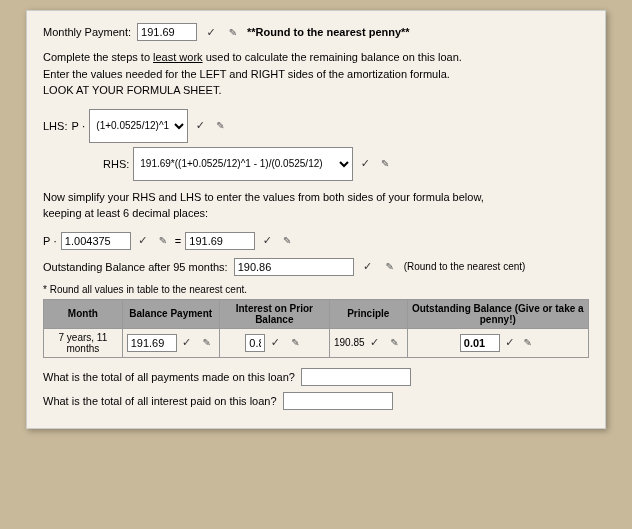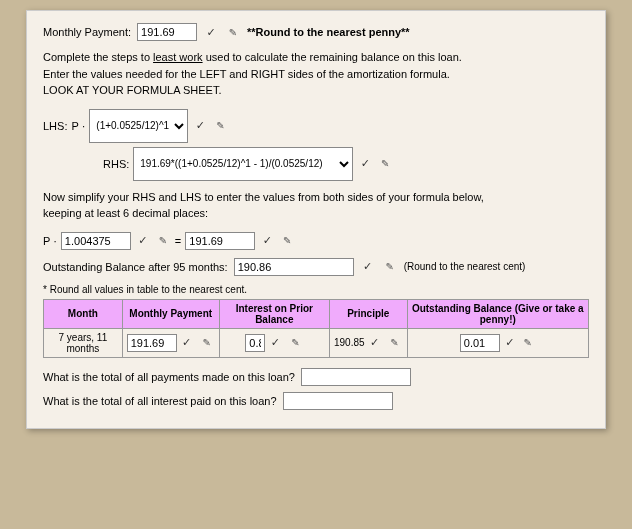--- a/index.html
+++ b/index.html
@@ -63,21 +63,21 @@
     .hint-text { font-size: 10px; }
     table {
       border-collapse: collapse;
       width: 100%;
       font-size: 10px;
       margin-top: 4px;
     }
     th {
       border: 1px solid #999;
       padding: 3px 4px;
-      background: #f0abfc;
+      background: #a3a3a3;
       text-align: center;
       font-weight: bold;
       font-size: 10px;
     }
     td {
       border: 1px solid #999;
       padding: 3px 4px;
       text-align: center;
       vertical-align: middle;
     }
@@ -161,21 +161,21 @@
     <span class="pencil-icon">✎</span>
     <span style="font-size:10px;">(Round to the nearest cent)</span>
   </div>
 
   <div class="table-section">
     <p class="hint-text">* Round all values in table to the nearest cent.</p>
     <table>
       <thead>
         <tr>
           <th>Month</th>
-          <th>Monthly Payment</th>
+          <th>Balance Payment</th>
           <th>Interest on Prior Balance</th>
           <th>Principle</th>
           <th>Outstanding Balance (Give or take a penny!)</th>
         </tr>
       </thead>
       <tbody>
         <tr>
           <td>
             <span>7 years, 11 months</span>
           </td>
@@ -199,21 +199,21 @@
             <div class="td-inner">
               <span>190.85</span>
               <span class="check-icon">✓</span>
               <br>
               <span class="pencil-icon">✎</span>
             </div>
           </td>
           <td>
             <div class="td-inner" style="flex-direction:column; gap:2px;">
               <div style="display:flex;align-items:center;gap:2px;">
-                <input class="small-input" style="width: 40px;" type="text" value="0.01">
+                <input class="small-input" style="width: 40px; font-weight: bold;" type="text" value="0.01">
                 <span class="check-icon">✓</span>
                 <span class="pencil-icon">✎</span>
               </div>
             </div>
           </td>
         </tr>
       </tbody>
     </table>
   </div>
 

